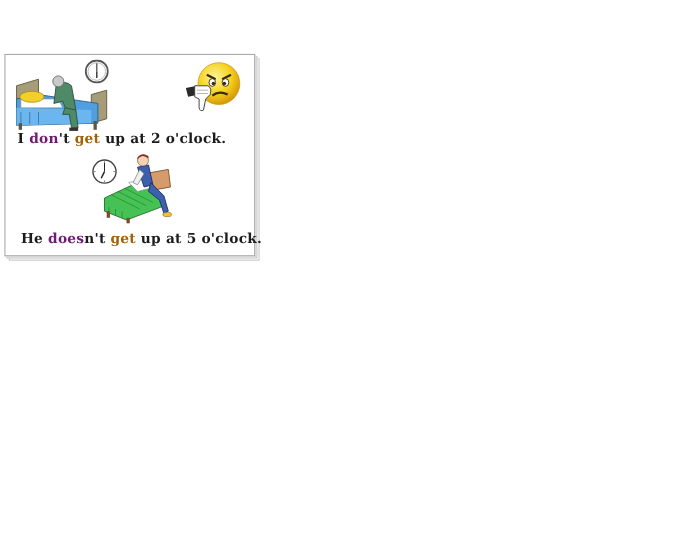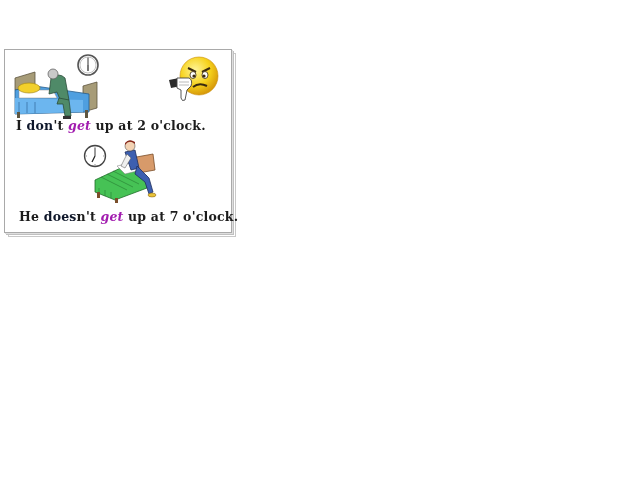--- a/index.html
+++ b/index.html
@@ -34,22 +34,22 @@
       box-shadow: 1px 1px 0 #dedede;
     }
     .sentence {
       position: absolute;
       font-weight: bold;
       font-size: 12.5px;
       color: #1c1c1c;
       white-space: nowrap;
       letter-spacing: 0.2px;
     }
-    .sentence .neg { color: #0f172a; }
-    .sentence .verb { color: #a21caf; font-style: italic; }
+    .sentence .neg { color: #701a75; }
+    .sentence .verb { color: #a16207; }
     .s1 { left: 11px; top: 68px; }
     .s2 { left: 14px; top: 159px; }
     .illus { position: absolute; }
   </style>
 </head>
 <body>
 
 <div class="stack">
   <div class="sheet back2"></div>
   <div class="sheet back1"></div>
@@ -153,17 +153,17 @@
       <path d="M46,26 L58,38 L62,52 L58,54 L54,42 L44,34 Z" fill="#3d5fb0" stroke="#1e2f60" stroke-width="0.8"></path>
       <path d="M36,14 L30,26 L34,28 L40,18 Z" fill="#f0f0f0" stroke="#555" stroke-width="0.5"></path>
 
       <circle cx="39" cy="6" r="5" fill="#f3d2b3" stroke="#555" stroke-width="0.6"></circle>
       <path d="M34,5 Q38,-1 44,4 L44,2 Q38,-2 34,3 Z" fill="#8a2a1c"></path>
 
       <ellipse cx="61" cy="55" rx="4" ry="2" fill="#e8c23a" stroke="#7a5a10" stroke-width="0.5"></ellipse>
     </svg>
 
     <div class="sentence s2">
-      <span>He </span><span class="neg">does</span><span>n't </span><span class="verb">get</span><span> up at 7 o'clock.</span>
+      <span>He </span><span class="neg">does</span><span>n't </span><span class="verb">get</span><span> up at 5 o'clock.</span>
     </div>
 
   </div>
 </div>
 
 </body></html>

